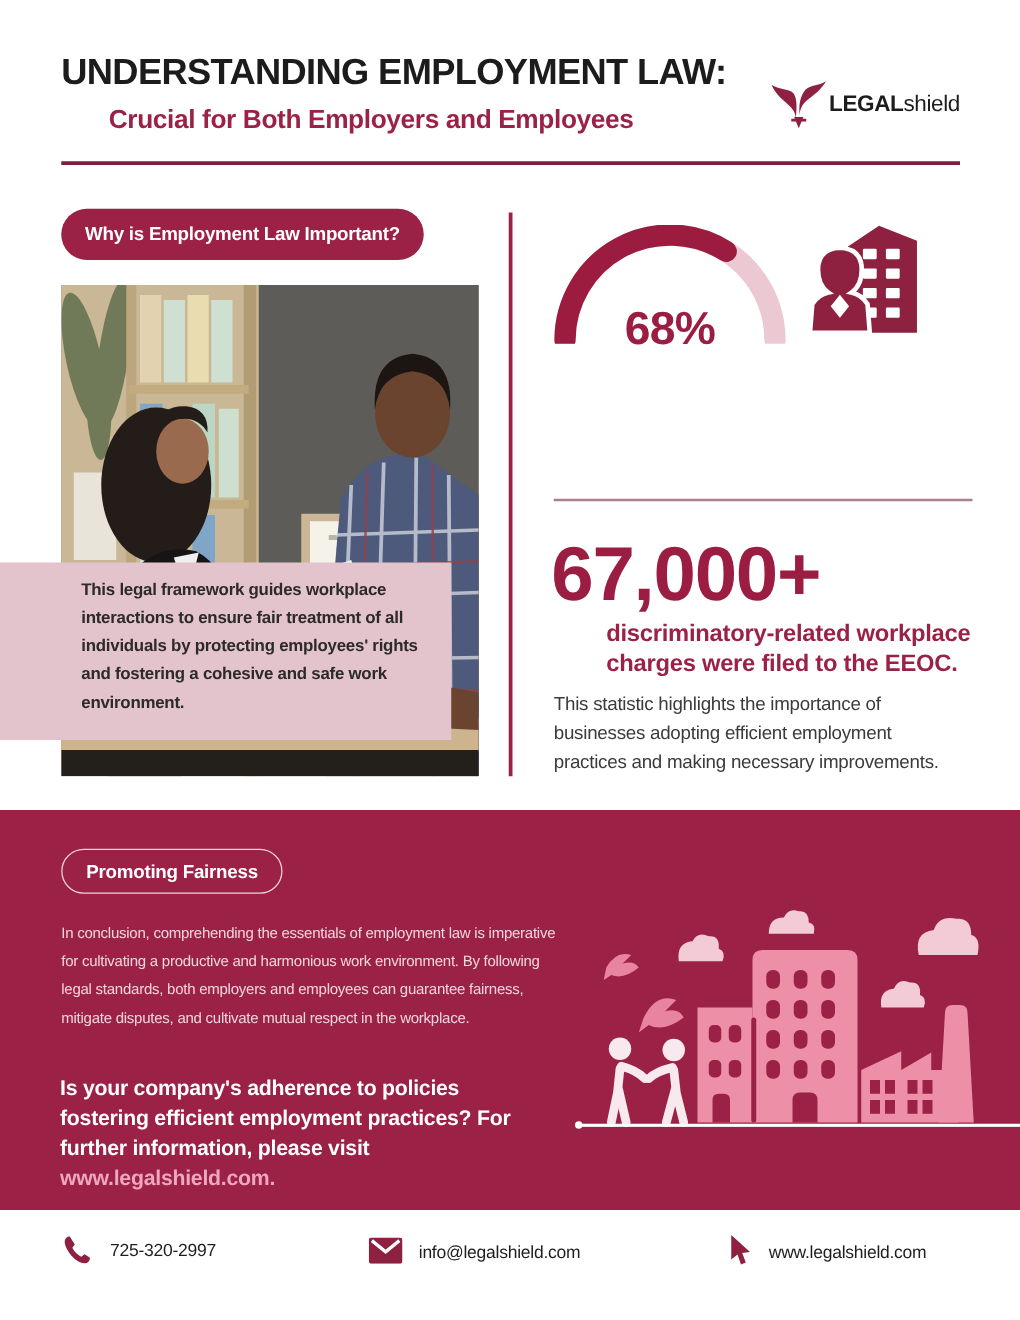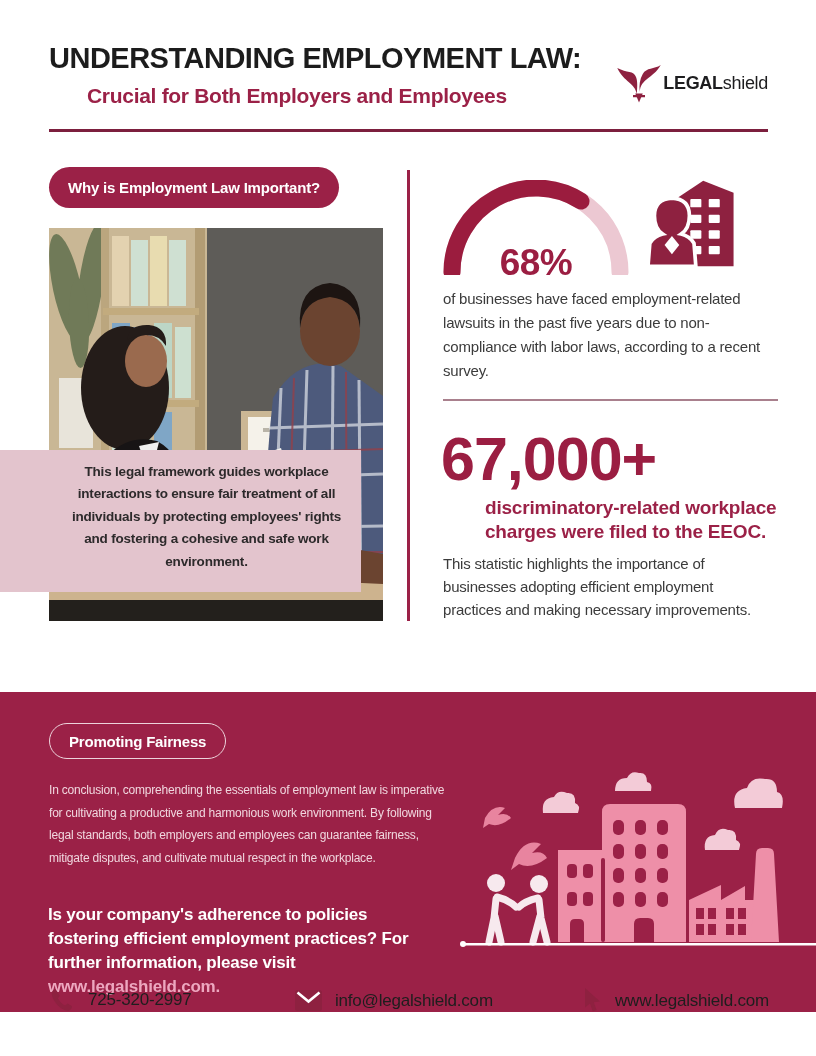--- a/index.html
+++ b/index.html
@@ -15,51 +15,51 @@
   .logo-text { font-size:18px; color:#1d1d1f; letter-spacing:-0.3px; }
   .logo-text b { font-weight:800; }
   .header-rule { position:absolute; left:49px; top:129px; width:719px; height:3px; background:#7c1f3e; }
 
   
   .pill-solid { position:absolute; left:49px; top:167px; height:41px; background:#9b2147; border-radius:21px;
                 display:flex; align-items:center; padding:16px 19px; color:#ffffff; font-weight:700; font-size:15px; letter-spacing:-0.2px; }
   .photo { position:absolute; left:49px; top:228px; width:334px; height:393px; }
   .overlay-box { position:absolute; left:0; top:450px; width:361px; height:142px; background:#e3c4cd; }
   .overlay-box .txt { position:absolute; left:65px; top:11px; width:283px; font-size:13.5px; font-weight:700;
-                      color:#2d2a2b; line-height:22.4px; letter-spacing:-0.2px;text-align:center; }
+                      color:#2d2a2b; line-height:22.4px; letter-spacing:-0.2px; }
 
   .v-rule { position:absolute; left:407px; top:170px; width:3px; height:451px; background:#9b2147; }
 
   
   .gauge-wrap { position:absolute; left:443px; top:180px; width:186px; height:95px; }
   .gauge-label { position:absolute; left:478px; top:221px; width:116px; text-align:center;
                  font-size:37px; font-weight:700; color:#9b1e42; letter-spacing:-0.5px;margin-top:21px; }
   .biz-icon { position:absolute; left:648px; top:177px; }
   .gauge-caption { position:absolute; left:443px; top:287px; width:322px; font-size:15px; color:#3b3b3b;
                    line-height:24px; letter-spacing:-0.2px; }
   .stat-rule { position:absolute; left:443px; top:399px; width:335px; height:2px; background:#a9808d; }
   .big-stat { position:absolute; left:441px; top:424px; font-size:61px; font-weight:800; color:#9b1e42; letter-spacing:-1px; }
   .big-stat-label { position:absolute; left:443px; top:496px; width:330px; font-size:19px; font-weight:700;
                     color:#9b2147; line-height:24px; letter-spacing:-0.2px;margin-left:42px; }
   .big-stat-caption { position:absolute; left:443px; top:552px; width:316px; font-size:15px; color:#3b3b3b;
                       line-height:23px; letter-spacing:-0.2px; }
 
   
-  .band { position:absolute; left:0; top:648px; width:816px; height:320px; background:#9b2147;margin-top:44px; }
+  .band { position:absolute; left:0; top:648px; width:816px; height:320px; background:#9b2147; }
   .pill-outline { position:absolute; left:49px; top:31px; height:36px; border:1.5px solid #edd3db; border-radius:19px;
                   display:flex; align-items:center; padding:0 19px; color:#ffffff; font-weight:700; font-size:15px; letter-spacing:-0.2px; }
   .band-paragraph { position:absolute; left:49px; top:87px; width:396px; font-size:12px; color:#f0d6de;
                     line-height:22.6px; letter-spacing:-0.2px; }
   .band-question { position:absolute; left:48px; top:211px; width:384px; font-size:17px; font-weight:700;
                    color:#ffffff; line-height:24px; letter-spacing:-0.2px; }
   .band-question .lnk { color:#eda7bf; cursor:pointer; }
   .city { position:absolute; left:455px; top:74px; }
 
   
-  .footer-item { position:absolute; display:flex; align-items:center; gap:13px; font-size:17px; color:#1e1e1e; letter-spacing:-0.2px; }
+  .footer-item { position:absolute; display:flex; align-items:center; gap:13px; font-size:14px; color:#1e1e1e; letter-spacing:-0.2px; }
   .footer-item svg { display:block; }
   .f-phone { left:49px; top:987px; }
   .f-mail { left:295px; top:990px; }
   .f-web { left:583px; top:988px; }
 </style>
 </head>
 <body>
 
 <div class="page">
 
@@ -201,21 +201,20 @@
         <rect x="36" y="30" width="5" height="7"></rect>
           <rect x="36" y="48" width="5" height="7"></rect>
       </g>
       <g fill="#8e2140" stroke="#ffffff" stroke-width="4">
         <path d="M7 42 Q7 24 26 23 Q45 24 45 42 Q45 56 36 62 Q45 64 50 72 L52 97 L0 97 L2 72 Q7 64 16 62 Q7 56 7 42 Z"></path>
       </g>
       <path d="M26 64 L34 74 L26 84 L18 74 Z" fill="#ffffff"></path>
     </svg>
   </div>
 
-  <div class="gauge-caption">of businesses have faced employment-related lawsuits in the past five years due to non-compliance with labor laws, according to a recent survey.</div>
 
   <div class="stat-rule"></div>
 
   <div class="big-stat">67,000+</div>
   <div class="big-stat-label">discriminatory-related workplace charges were filed to the EEOC.</div>
   <div class="big-stat-caption">This statistic highlights the importance of businesses adopting efficient employment practices and making necessary improvements.</div>
 
   <div class="band">
     <div class="pill-outline">
       <span>Promoting Fairness</span>

